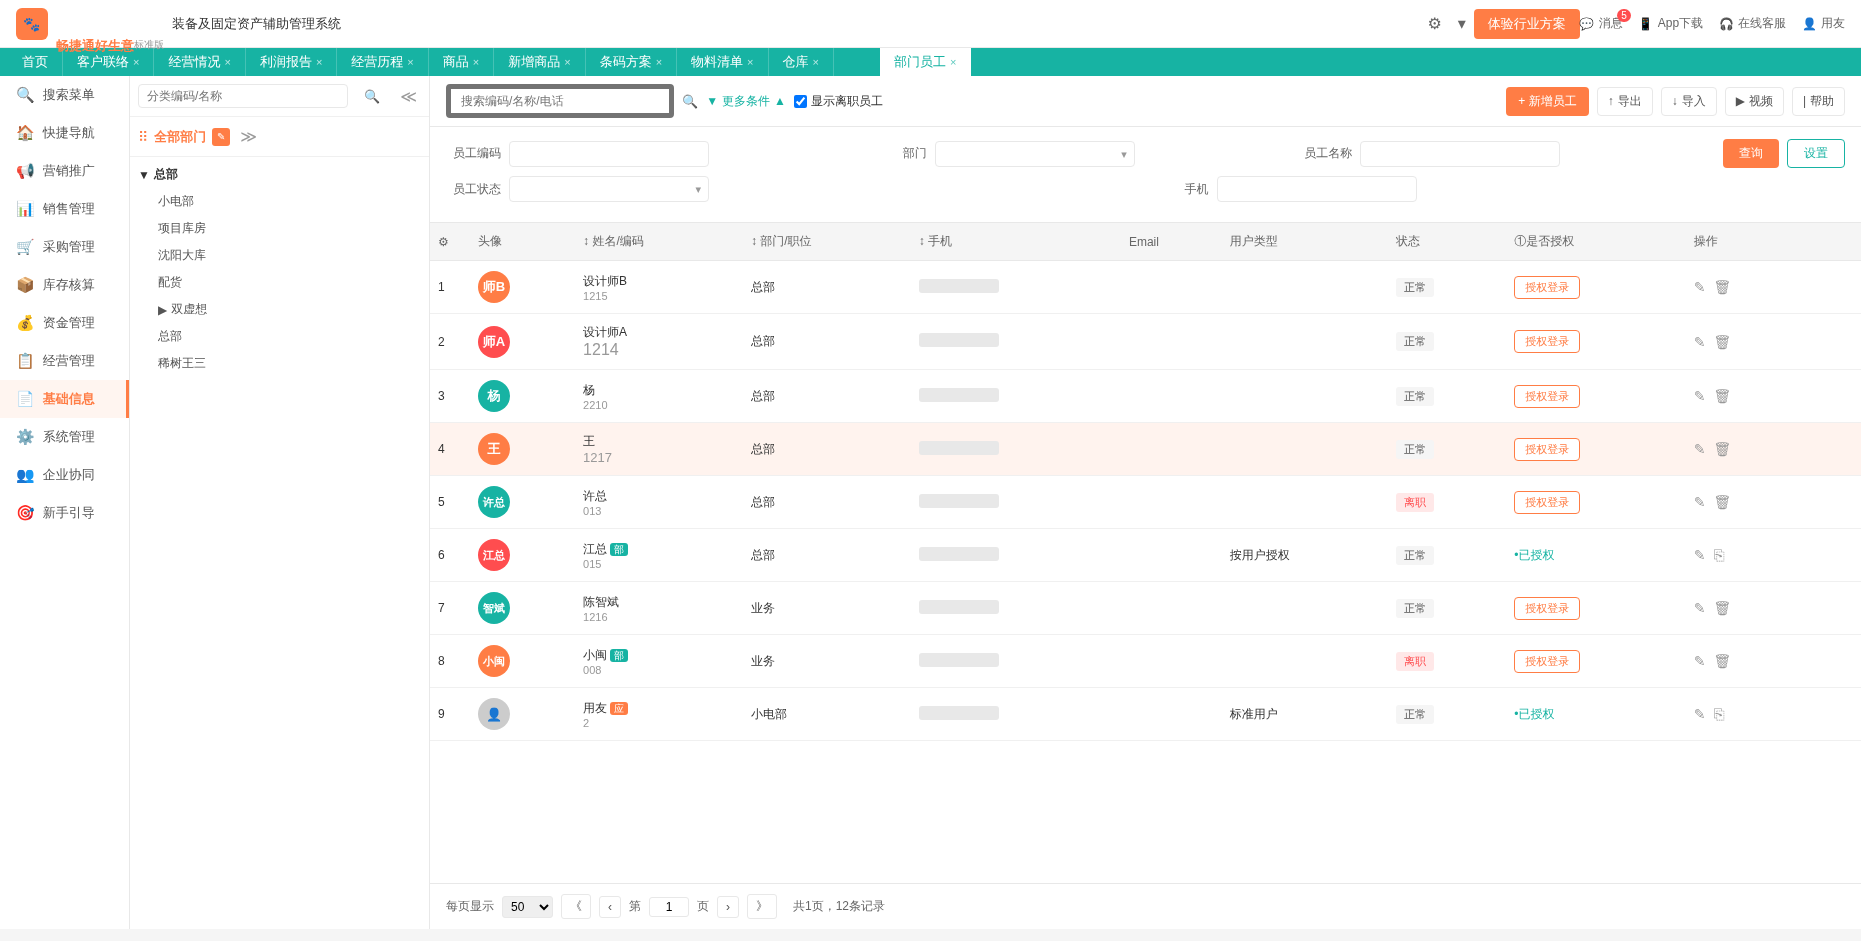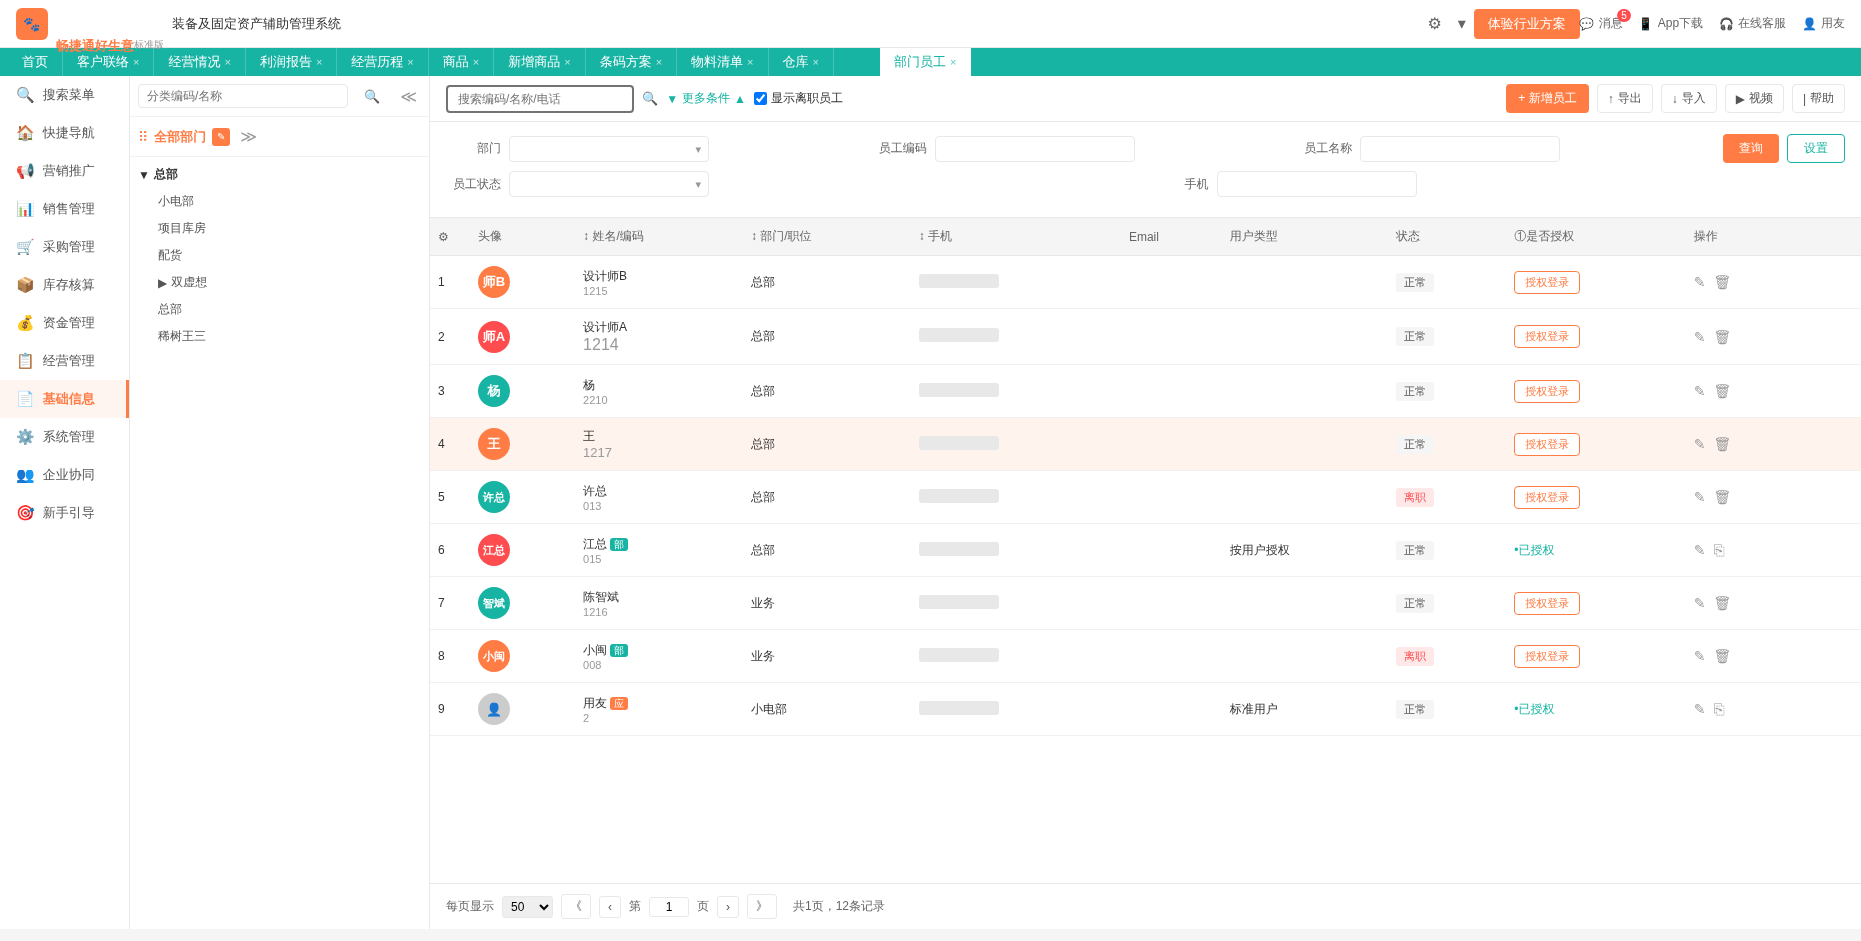--- a/index.html
+++ b/index.html
@@ -36,21 +36,21 @@
     .sidebar { width: 130px; background: #fff; border-right: 1px solid #e8e8e8; overflow-y: auto; flex-shrink: 0; }
     .sidebar-item { display: flex; align-items: center; gap: 8px; padding: 10px 16px; cursor: pointer; font-size: 13px; color: #555; }
     .sidebar-item.active { background: #fff5f0; color: #ff7d45; border-right: 3px solid #ff7d45; font-weight: bold; }
     .sidebar-icon { font-size: 15px; }
 
     
     .dept-tree { padding: 4px 0; }
     .dept-item { padding: 5px 8px 5px 20px; font-size: 12px; color: #555; cursor: pointer; display: flex; align-items: center; gap: 4px; }
     .dept-sub { padding-left: 28px; }
     .content-header { background: #fff; border-bottom: 1px solid #e8e8e8; padding: 8px 16px; display: flex; align-items: center; gap: 8px; }
-    .search-input { border: 2px solid #737373; border-radius: 4px; padding: 5px 10px; font-size: 12px; width: 188px; outline: none; }
+    .search-input { border: 5px solid #737373; border-radius: 4px; padding: 5px 10px; font-size: 12px; width: 228px; outline: none; }
     .filter-btn { display: flex; align-items: center; gap: 4px; color: #17b3a3; cursor: pointer; font-size: 12px; border: none; background: none; }
     .show-checkbox { display: flex; align-items: center; gap: 4px; font-size: 12px; color: #333; }
     .add-btn { background: #ff7d45; color: #fff; border: none; border-radius: 4px; padding: 6px 12px; font-size: 12px; cursor: pointer; margin-left: auto; white-space: nowrap; }
     .export-btn { border: 1px solid #e8e8e8; background: #fff; color: #555; border-radius: 4px; padding: 5px 10px; font-size: 12px; cursor: pointer; display: flex; align-items: center; gap: 4px; }
 
     
     .filter-panel { background: #fff; border-bottom: 1px solid #e8e8e8; padding: 12px 16px; }
     .filter-row { display: flex; align-items: center; gap: 16px; margin-bottom: 8px; }
     .filter-field { display: flex; align-items: center; gap: 8px; flex: 1; }
     .filter-label { color: #666; font-size: 12px; white-space: nowrap; min-width: 55px; text-align: right; }
@@ -241,20 +241,21 @@
       <div class="dept-header-icon">✎</div>
       <button class="collapse-btn">≫</button>
     </div>
     <div class="dept-tree">
       <div class="dept-item" style="padding-left:8px;color:#333;font-weight:bold;">
         <span>▼</span>
         <span>总部</span>
       </div>
       <div class="dept-item dept-sub">小电部</div>
       <div class="dept-item dept-sub">项目库房</div>
+      <div class="dept-item dept-sub">沈阳大库</div>
       <div class="dept-item dept-sub">配货</div>
       <div class="dept-item dept-sub">
         <span>▶</span>
         双虚想
       </div>
       <div class="dept-item dept-sub">总部</div>
       <div class="dept-item dept-sub">稀树王三</div>
     </div>
   </div>
 
@@ -287,30 +288,30 @@
       </button>
       <button class="export-btn">
         <span>|</span>
         <span>帮助</span>
       </button>
     </div>
 
     <div class="filter-panel">
       <div class="filter-row">
         <div class="filter-field">
+          <span class="filter-label">员工编码</span>
+          <input type="text" class="filter-input" style="">
+        </div>
+        <div class="filter-field">
           <span class="filter-label">部门</span>
           <div class="filter-select-wrap">
             <select class="filter-select">
               <option></option>
             </select>
           </div>
-        </div>
-        <div class="filter-field">
-          <span class="filter-label">员工编码</span>
-          <input type="text" class="filter-input" style="">
         </div>
         <div class="filter-field">
           <span class="filter-label">员工名称</span>
           <input type="text" class="filter-input" style="">
         </div>
         <div class="action-btns">
           <button class="query-btn">查询</button>
           <button class="set-btn">设置</button>
         </div>
       </div>

